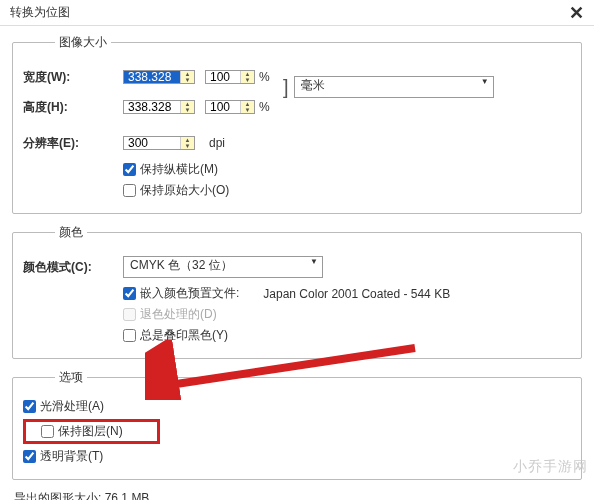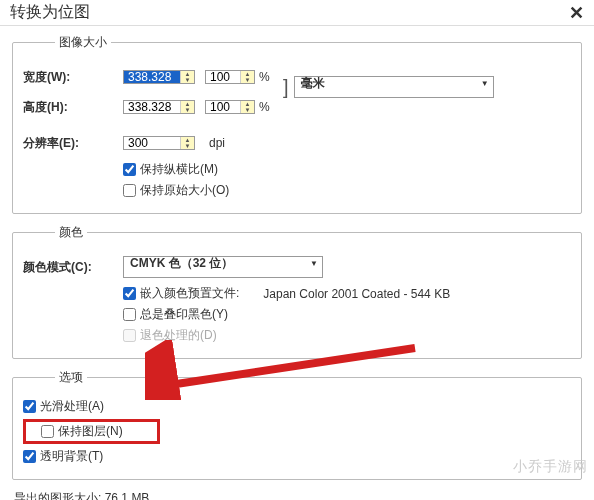--- a/index.html
+++ b/index.html
@@ -1,32 +1,32 @@
 <!DOCTYPE html>
 <html><head>
 <meta charset="utf-8">
 <style>
 * { box-sizing: border-box; margin: 0; padding: 0; }
 body { font-family: "Microsoft YaHei", SimSun, sans-serif; font-size: 12px; color: #333; background: #fff; width: 594px; height: 500px; overflow: hidden; position: relative; }
 .titlebar { height: 26px; display: flex; align-items: center; justify-content: space-between; padding: 0 6px 0 10px; border-bottom: 1px solid #ddd; }
-.titlebar .title { font-size: 16px; }
+.titlebar .title { font-size: 12px; }
 .close-x { font-size: 18px; font-weight: bold; cursor: pointer; padding: 0 4px; }
 .content { padding: 8px 12px 4px 12px; }
 fieldset { border: 1px solid #bbb; border-radius: 2px; padding: 8px 10px 10px 10px; margin-bottom: 10px; }
 legend { padding: 0 4px; font-size: 12px; margin-left: 32px; }
 .row { display: flex; align-items: center; margin: 6px 0; min-height: 24px; }
 .lbl { width: 100px; font-weight: bold; }
 .spin { display: inline-flex; align-items: stretch; height: 14px; border: 1px solid #999; background: #fef9c3; }
 .spin input { border: none; outline: none; width: 56px; padding: 0 4px; font-size: 12px; text-align: left; }
 .spin input.sel { background: #1a63c7; color: #fff; }
 .spin .arrows { display: flex; flex-direction: column; border-left: 1px solid #ccc; width: 14px; }
 .spin .arrows span { flex:1; display:flex; align-items:center; justify-content:center; font-size:6px; color:#555; cursor:pointer; line-height:1; }
 .spin.small input { width: 34px; }
 .unit { margin-left: 4px; }
-.combo { display:inline-flex; align-items:center; border:1px solid #999; height:22px; background:#fff; padding:0 4px 8px 6px; cursor:pointer; justify-content:space-between;font-weight:bold; }
+.combo { display:inline-flex; align-items:flex-start; border:1px solid #999; height:22px; background:#fff; padding:0 4px 8px 6px; cursor:pointer; justify-content:space-between; }
 .combo .tri { font-size:8px; color:#333; margin-left:4px; }
 .bracket { width:16px; display:inline-block; text-align:center; font-size:20px; color:#555; line-height:1; }
 .chkrow { display:flex; align-items:center; margin:4px 0; }
 .chkrow input[type=checkbox] { margin-right:4px; accent-color:#1a63c7; }
 .chkrow.dis { color:#aaa; }
 .chkrow.dis input { accent-color:#ccc; }
 .highlight-box { border:3px solid #d32020; padding:1px 34px 1px 15px; display:inline-flex; align-items:center; }
 .export-size { margin:6px 0 8px 2px; }
 .watermark { position:absolute; right:6px; bottom:24px; color:#ccc; font-size:14px; pointer-events:none; letter-spacing:1px; }
 .arrow-svg { position:absolute; pointer-events:none; }
@@ -126,27 +126,27 @@
         <span>CMYK 色（32 位）</span>
         <span class="tri">▼</span>
       </span>
     </div>
     <div style="margin-left:100px;">
       <div class="chkrow">
         <input type="checkbox" checked="" style="">
         <span>嵌入颜色预置文件:</span>
         <span style="margin-left:24px;">Japan Color 2001 Coated - 544 KB</span>
       </div>
+      <div class="chkrow dis">
+        <input type="checkbox" disabled="" style="">
+        <span>退色处理的(D)</span>
+      </div>
       <div class="chkrow">
         <input type="checkbox" style="">
         <span>总是叠印黑色(Y)</span>
-      </div>
-      <div class="chkrow dis">
-        <input type="checkbox" disabled="" style="">
-        <span>退色处理的(D)</span>
       </div>
     </div>
   </fieldset>
 
   <fieldset>
     <legend>选项</legend>
     <div class="chkrow">
       <input type="checkbox" checked="" style="">
       <span>光滑处理(A)</span>
     </div>

